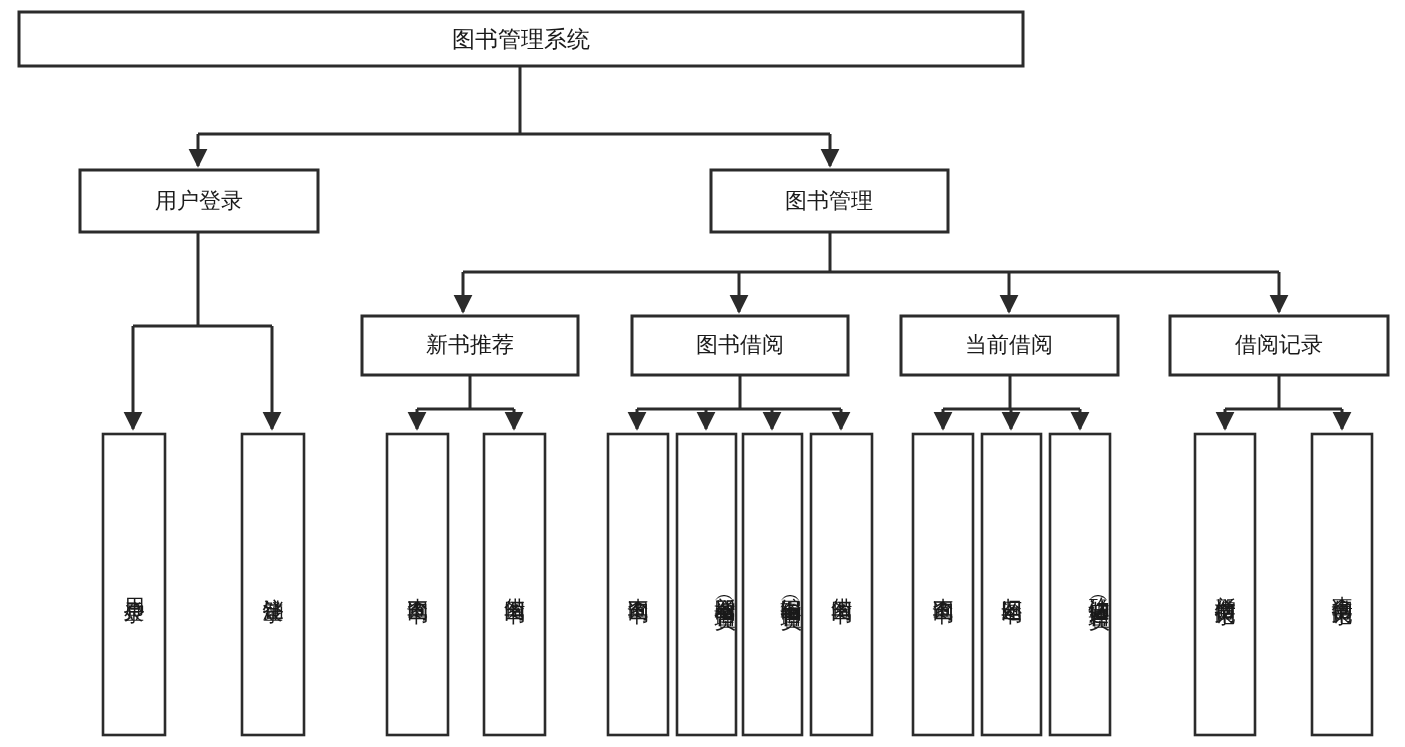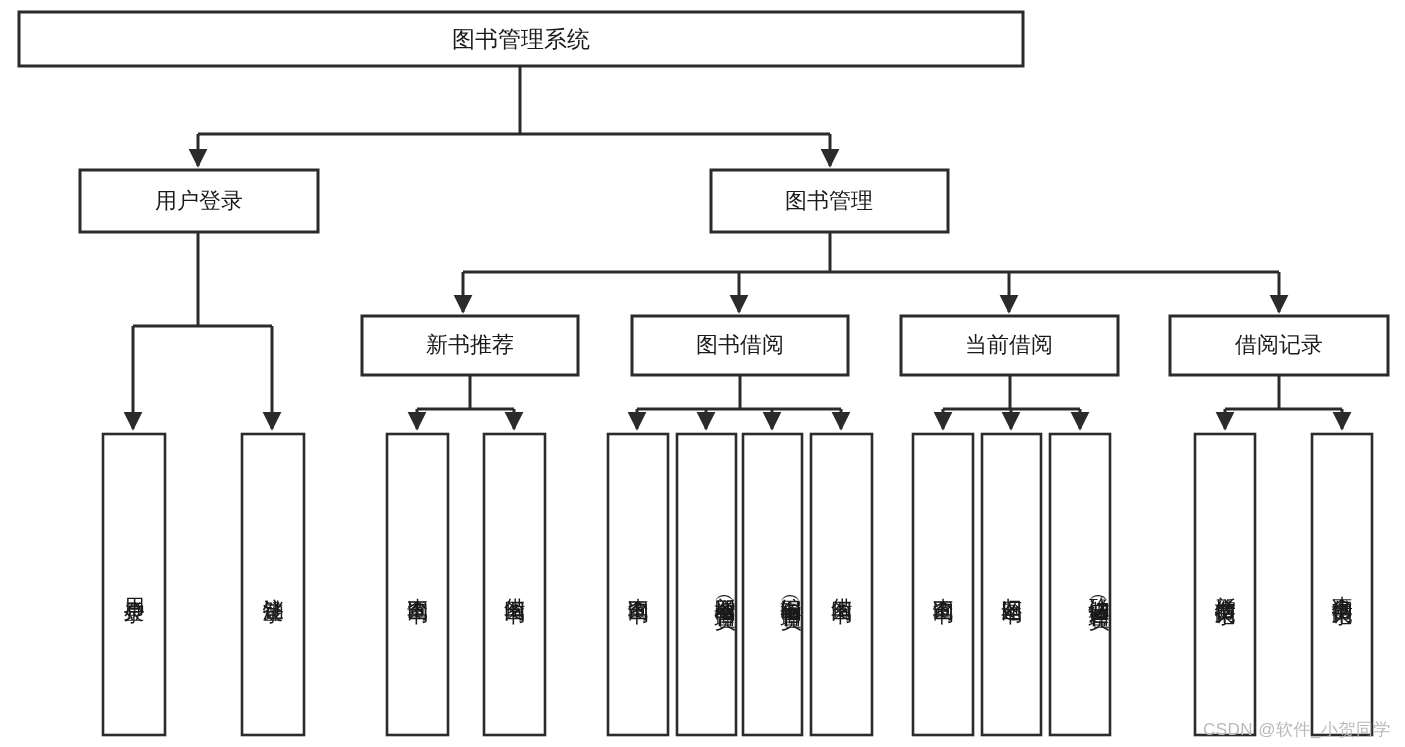--- a/index.html
+++ b/index.html
@@ -204,14 +204,13 @@
   <div class="vlabel" style="left:743px; top:434px; width:59px; height:301px; align-items:flex-start; padding-top:8px; box-sizing:border-box;">编辑图书（管理员）</div>
   <div class="vlabel" style="left:811px; top:434px; width:61px; height:301px;">借阅图书</div>
 
   <div class="vlabel" style="left:913px; top:434px; width:60px; height:301px;">查询图书</div>
   <div class="vlabel" style="left:982px; top:434px; width:59px; height:301px;">归还图书</div>
   <div class="vlabel" style="left:1050px; top:434px; width:60px; height:301px; align-items:flex-start; padding-top:8px; box-sizing:border-box;">确认归还（管理员）</div>
 
   <div class="vlabel" style="left:1195px; top:434px; width:60px; height:301px;">新增借阅记录</div>
   <div class="vlabel" style="left:1312px; top:434px; width:60px; height:301px;">查询借阅记录</div>
 
-  <div id="watermark">CSDN @软件_小贺同学</div>
 </div>
 
 </body></html>

